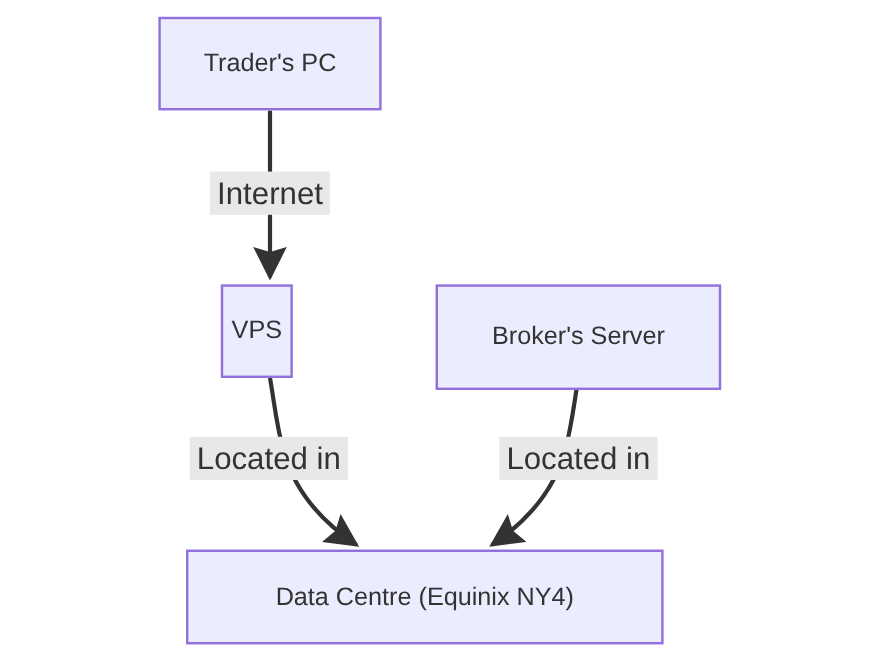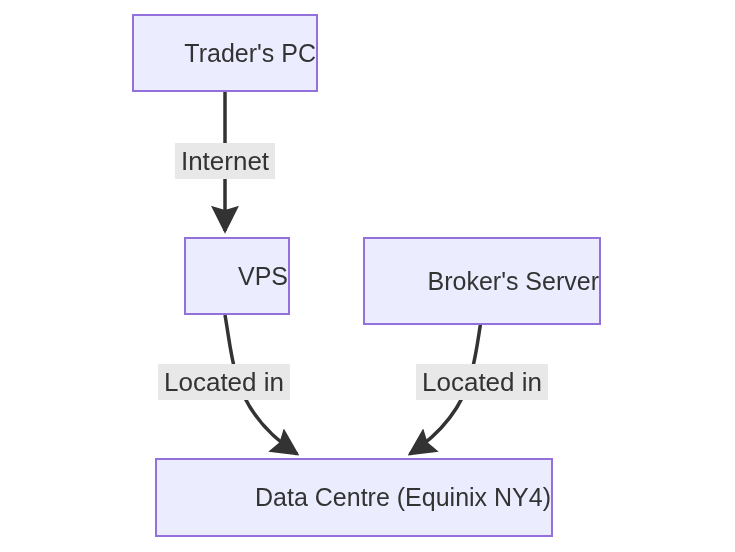--- a/index.html
+++ b/index.html
@@ -43,22 +43,22 @@
     white-space: nowrap;
     text-align: right;
   }
   .node {
     position: absolute;
     background: var(--color-node_fill);
     border: 2px solid var(--color-node_border);
     color: var(--color-text);
     display: flex;
     align-items: center;
-    justify-content: flex-end;
-    font-size: 25px;
+    justify-content: center;
+    font-size: 21px;
     white-space: nowrap;
   }
 </style>
 </head>
 <body>
 
 <div class="canvas">
 
   <svg class="edges-layer" viewBox="0 0 735 552" xmlns="http://www.w3.org/2000/svg">
     <defs>
@@ -80,21 +80,21 @@
   <div class="edge-label" style="left:225px; top:161px">Internet</div>
 
   <div class="edge-label" style="left:224px; top:382px">Located in</div>
 
   <div class="edge-label" style="left:482px; top:382px">Located in</div>
 
   <div class="node" style="left:132px; top:14px; width:186px; height:78px">
     <span>Trader's PC</span>
   </div>
 
-  <div class="node" style="left:184px; top:237px; width:106px; height:78px">
+  <div class="node" style="left:184px; top:237px; width:60px; height:78px">
     <span>VPS</span>
   </div>
 
   <div class="node" style="left:363px; top:237px; width:238px; height:88px">
     <span>Broker's Server</span>
   </div>
 
   <div class="node" style="left:155px; top:458px; width:398px; height:79px">
     <span>Data Centre (Equinix NY4)</span>
   </div>

